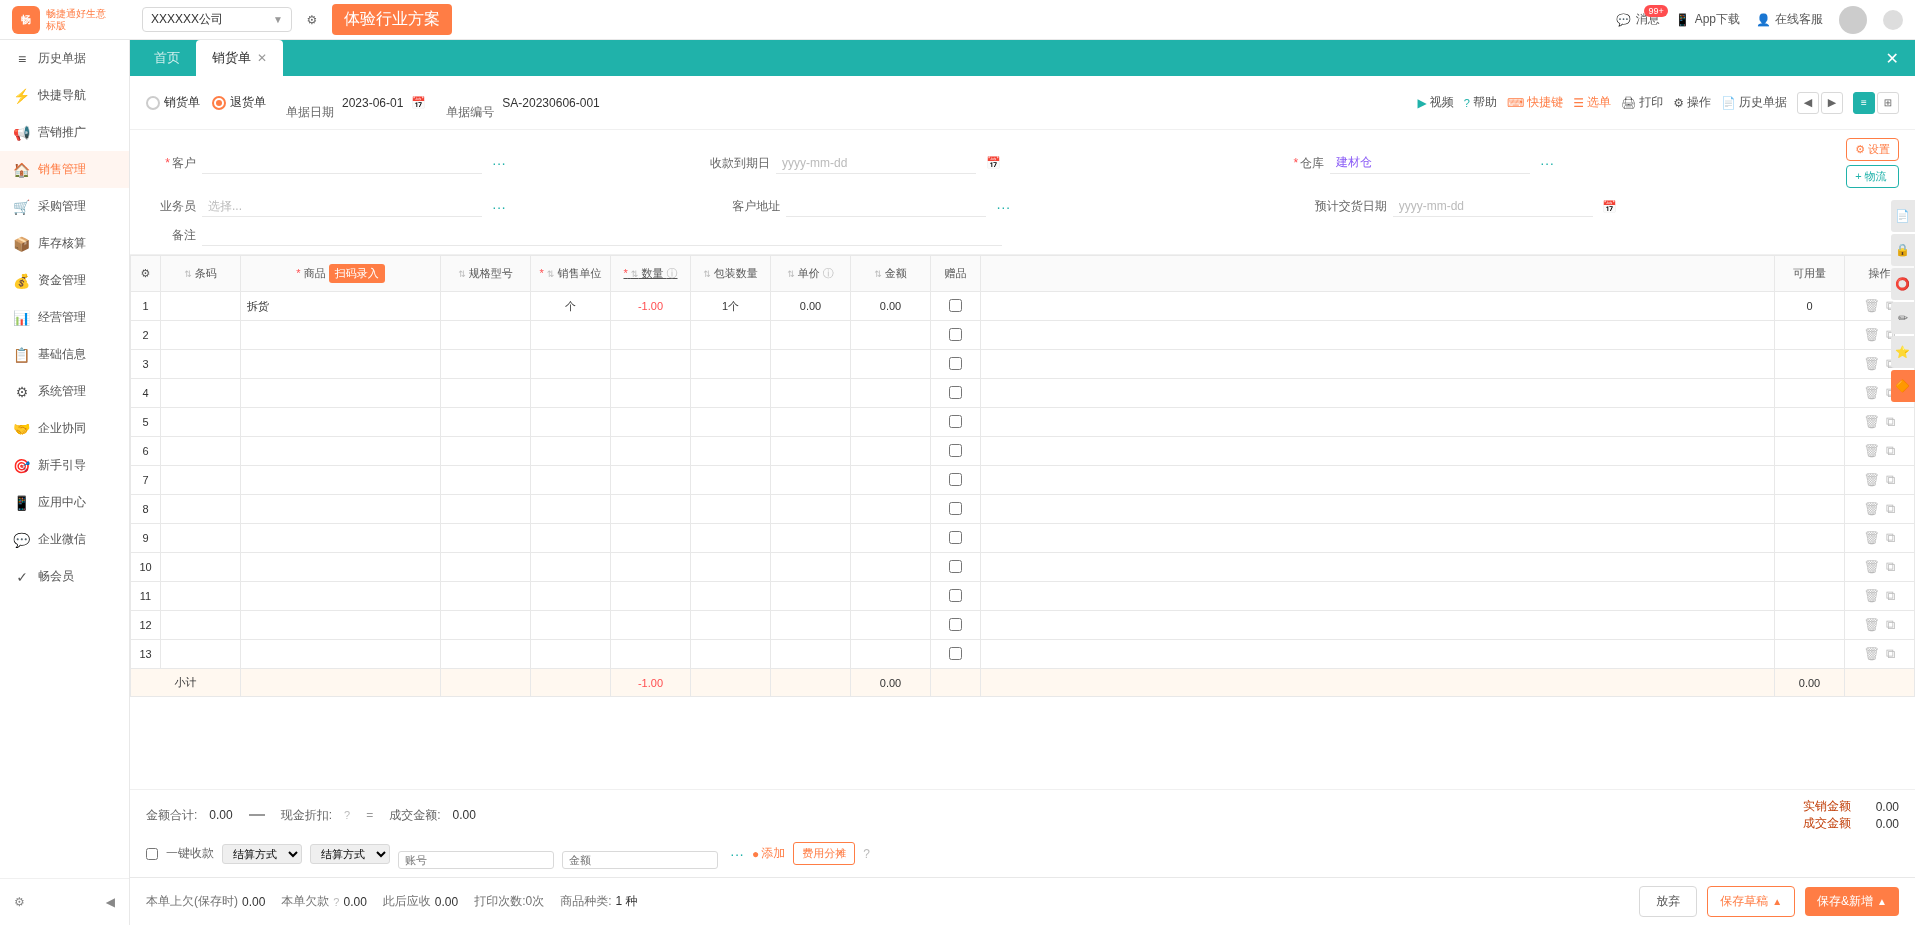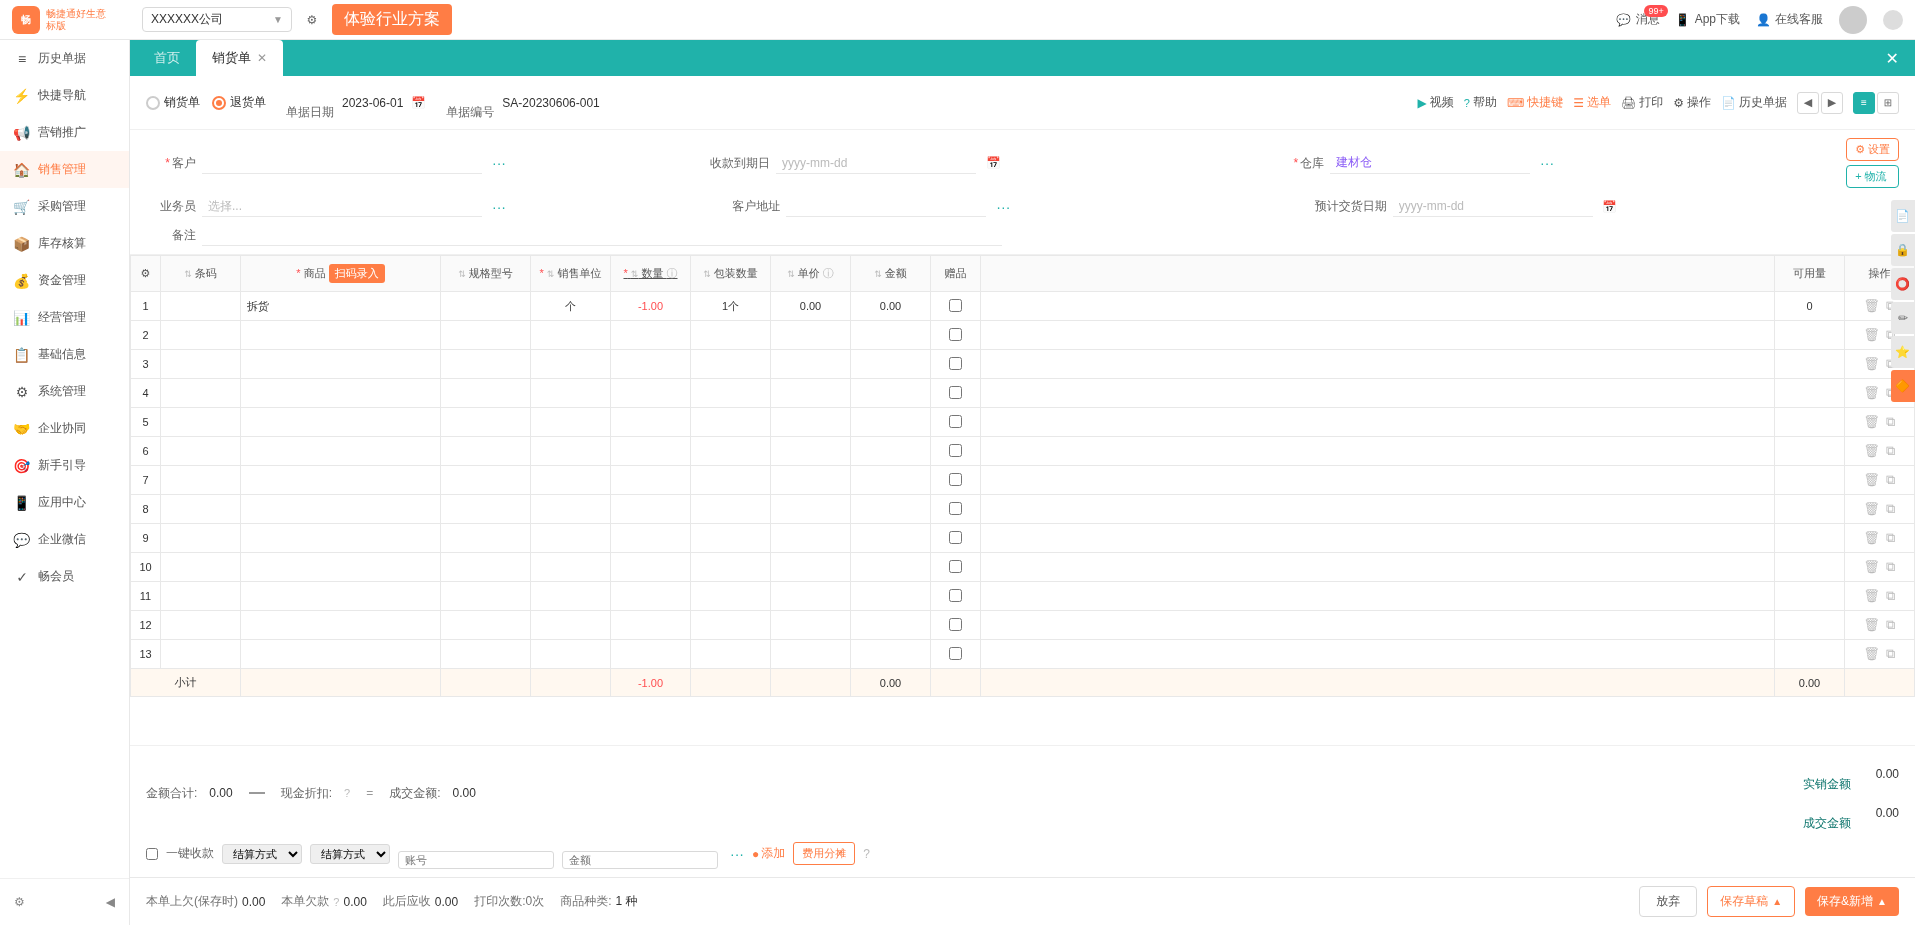--- a/index.html
+++ b/index.html
@@ -104,21 +104,21 @@
     .help-icon { color: #bbb; cursor: pointer; }
 
     
     .footer-bar { background: #fff; border-top: 1px solid #e8e8e8; padding: 8px 16px; display: flex; align-items: center; flex-shrink: 0; }
     .footer-info { display: flex; align-items: center; gap: 16px; font-size: 12px; color: #555; }
     .footer-info-item { display: flex; align-items: center; gap: 4px; }
     .footer-info-label { color: #737373; }
     .footer-info-value { color: #333; }
     .footer-actions { margin-left: auto; display: flex; align-items: center; gap: 10px; }
     .footer-stat-row { display: flex; align-items: center; gap: 8px; justify-content: flex-end; font-size: 12px; }
-    .footer-stat-label { color: #0f766e; margin-top: 22px; }
+    .footer-stat-label { color: #c2410c; }
     .footer-stat-value { color: #333; min-width: 40px; text-align: right; }
     .discard-btn { border: 1px solid #d9d9d9; background: #fff; color: #555; border-radius: 4px; padding: 6px 16px; cursor: pointer; font-size: 12px; }
     .save-draft-btn { border: 1px solid #ff7d45; background: #fff; color: #ff7d45; border-radius: 4px; padding: 6px 12px; cursor: pointer; font-size: 12px; display: flex; align-items: center; gap: 4px; }
     .save-new-btn { background: #ff7d45; color: #fff; border: none; border-radius: 4px; padding: 6px 12px; cursor: pointer; font-size: 12px; display: flex; align-items: center; gap: 4px; }
     .btn-chevron { font-size: 10px; }
     .right-float-btn { width: 24px; height: 32px; background: #e8e8e8; display: flex; align-items: center; justify-content: center; cursor: pointer; color: #666; font-size: 12px; border-radius: 3px 0 0 3px; }
     .right-float-btn.orange { background: #ff7d45; color: #fff; }
 
     .info-question { color: #bbb; cursor: pointer; font-size: 11px; }
   </style>

